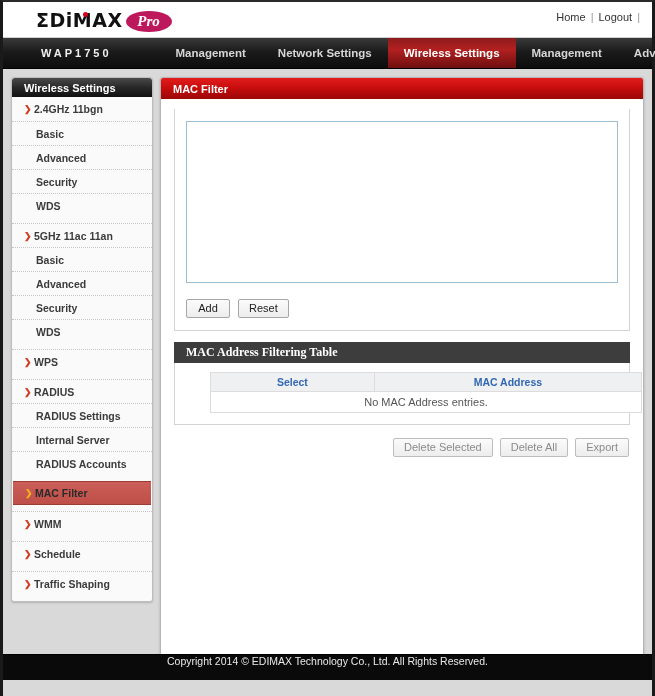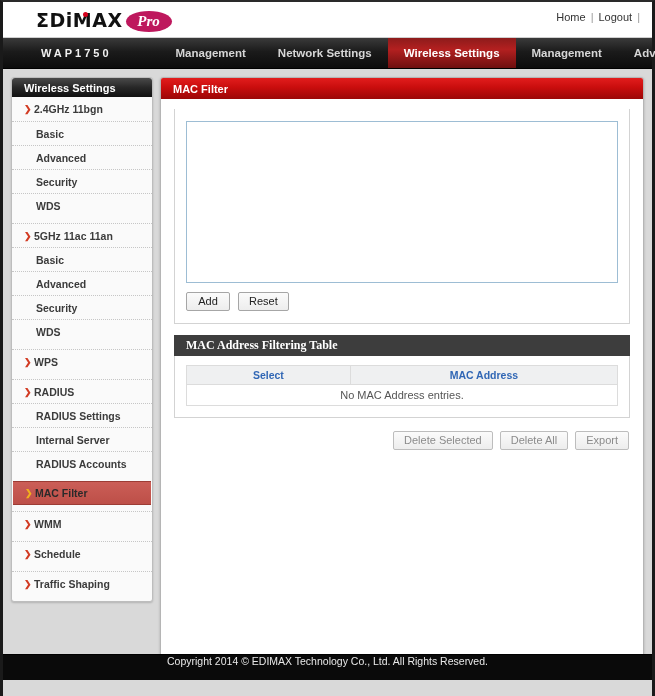--- a/index.html
+++ b/index.html
@@ -244,21 +244,21 @@
     border: 1px solid #9dbdd4;
     background: #ffffff;
     resize: none;
     outline: none;
     font-family: "Liberation Sans", sans-serif;
     font-size: 11px;
     color: #333333;
     padding: 4px;
     display: block;
   }
-  .btn-row { margin-top: 9px; display: flex; gap: 8px; }
+  .btn-row { margin-top: 16px; display: flex; gap: 8px; }
   .btn {
     min-width: 44px;
     height: 19px;
     padding: 0 10px;
     font-size: 11px;
     color: #222222;
     background: linear-gradient(to bottom, #fbfbfb 0%, #ededed 100%);
     border: 1px solid #a6a6a6;
     border-radius: 2px;
     cursor: pointer;
@@ -272,20 +272,21 @@
   .table-body {
     border: 1px solid #d3d3d3;
     border-top: none;
     background: #ffffff;
     padding: 9px 11px 11px 11px;
   }
   table.mac-table {
     width: 100%;
     border-collapse: collapse;
     font-size: 11px;
+    margin-left: 24px;
   }
   table.mac-table th {
     background: #eff0f1;
     color: #3167b5;
     font-weight: bold;
     font-size: 10.5px;
     height: 19px;
     border: 1px solid #dcdcdc;
     text-align: center;
   }

